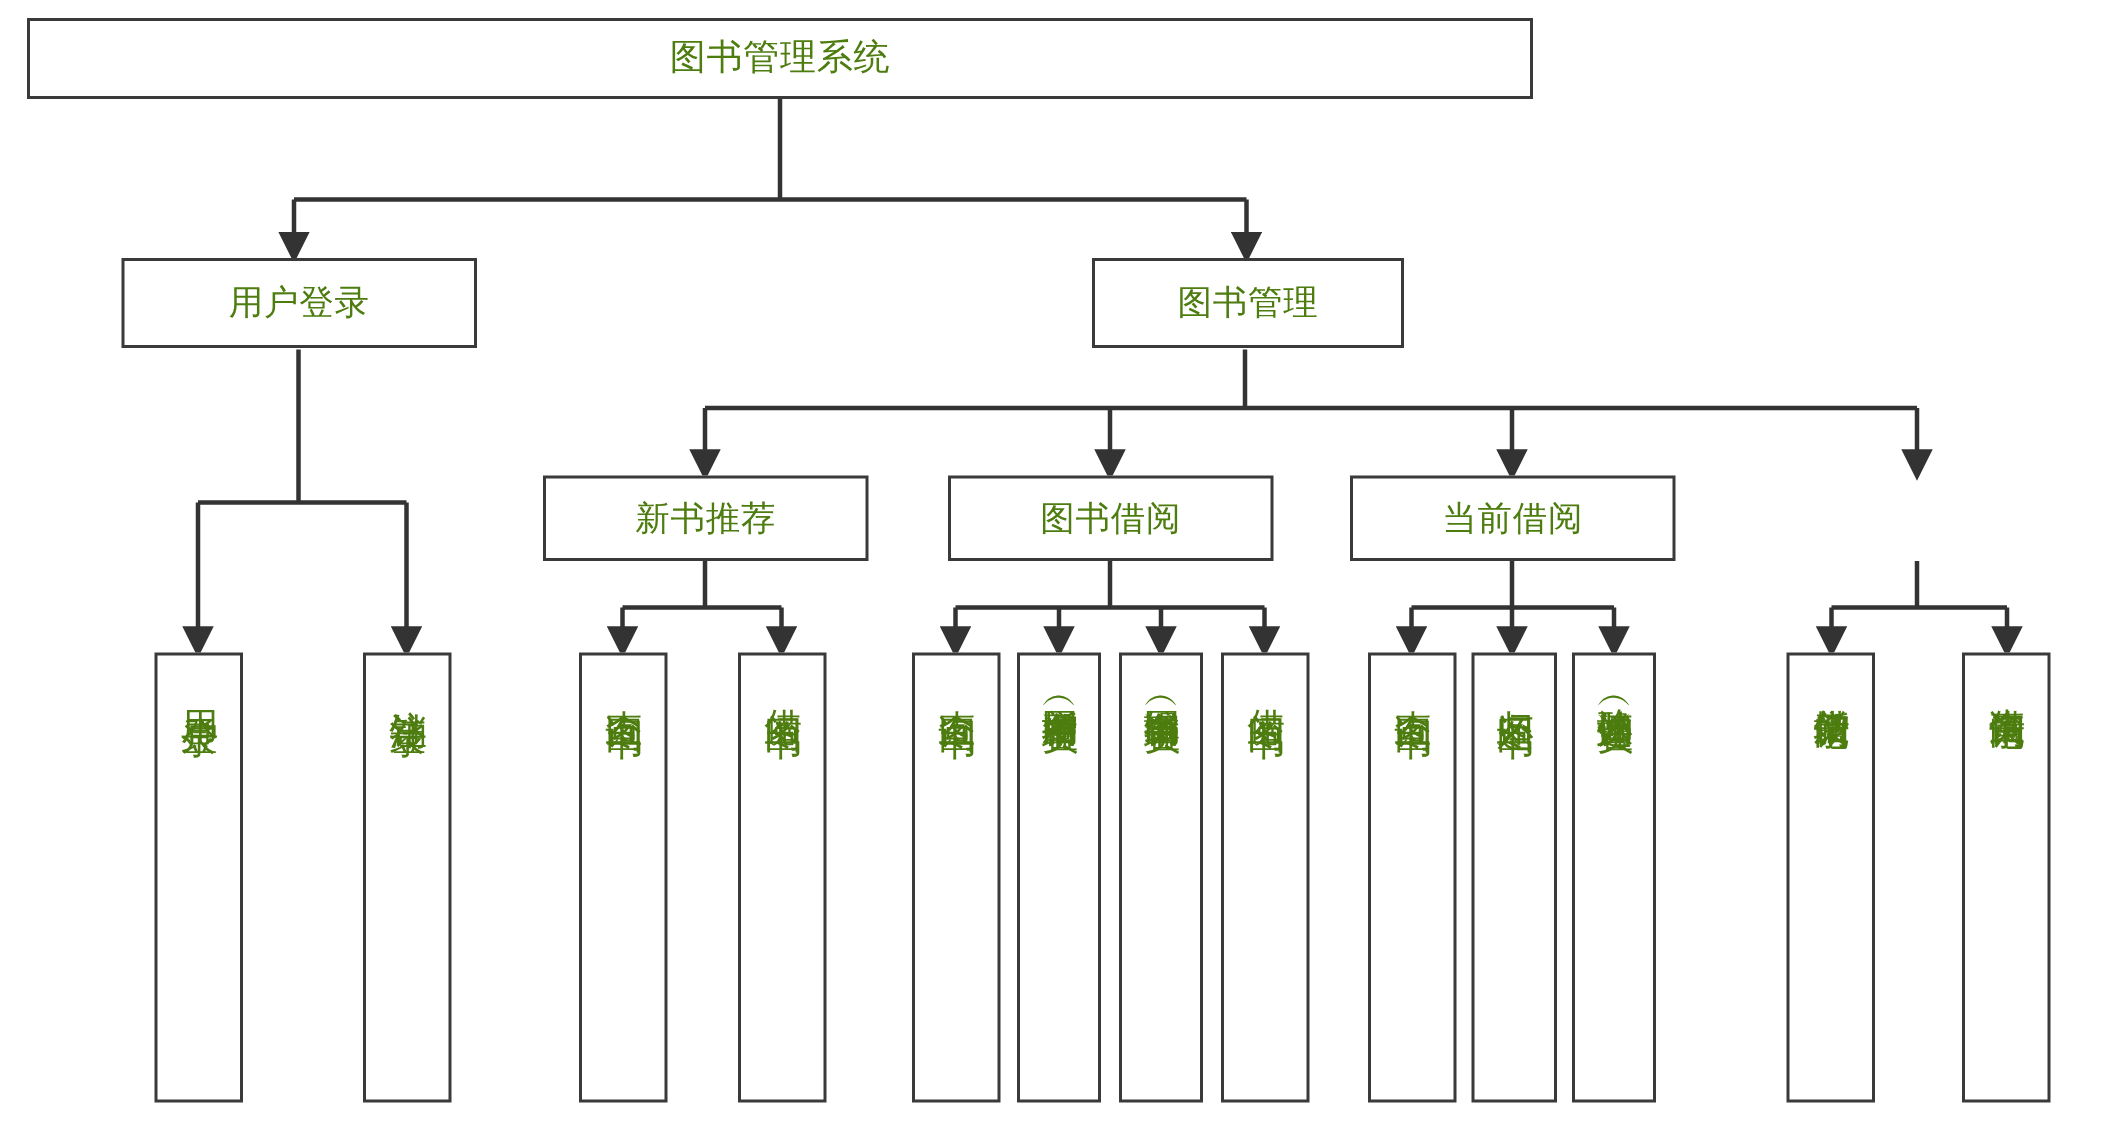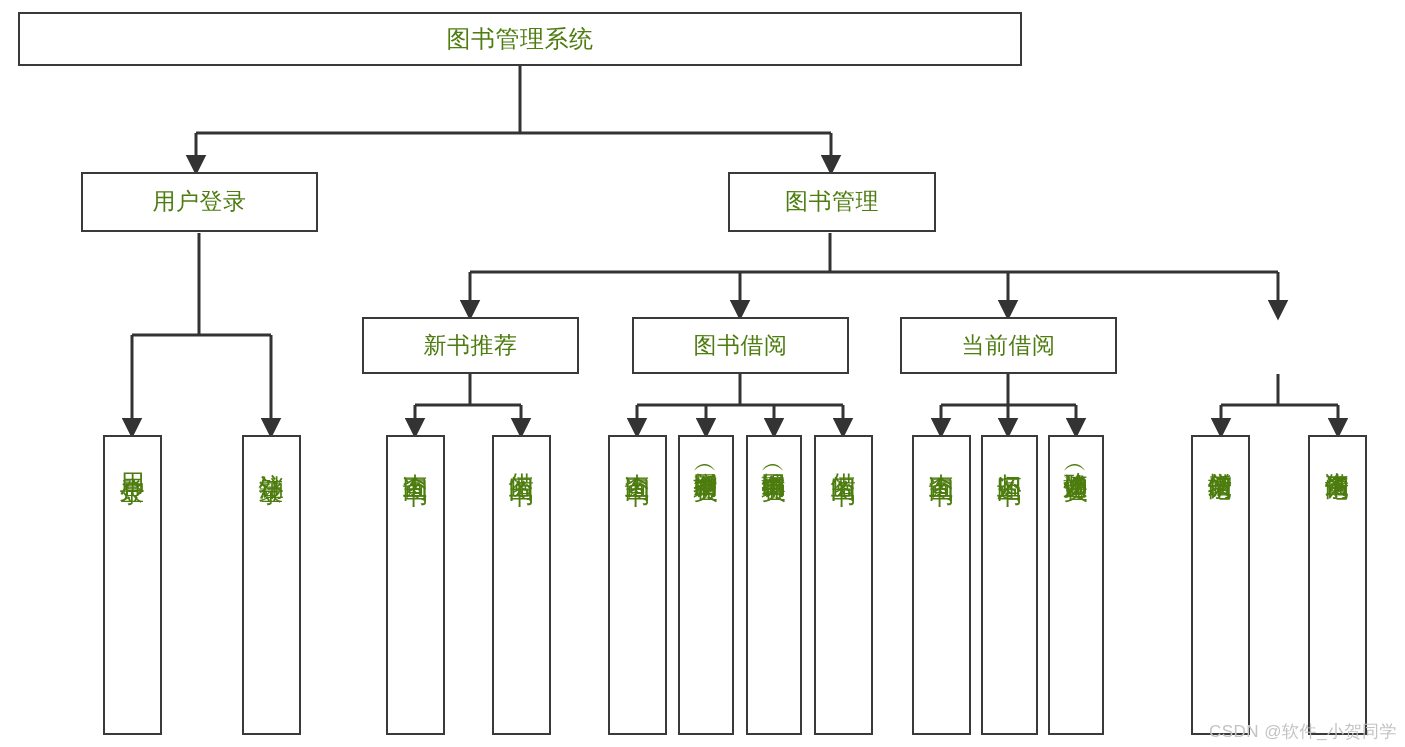--- a/index.html
+++ b/index.html
@@ -204,15 +204,14 @@
   </div>
 
   <div class="node vert tall" style="left:1191px; top:435px; width:59px; height:300px;">
     <span class="lbl">新增借阅记录</span>
   </div>
 
   <div class="node vert tall" style="left:1308px; top:435px; width:59px; height:300px;">
     <span class="lbl">查询借阅记录</span>
   </div>
 
-  <div class="watermark">CSDN @软件_小贺同学</div>
 
 </div>
 
 </body></html>

